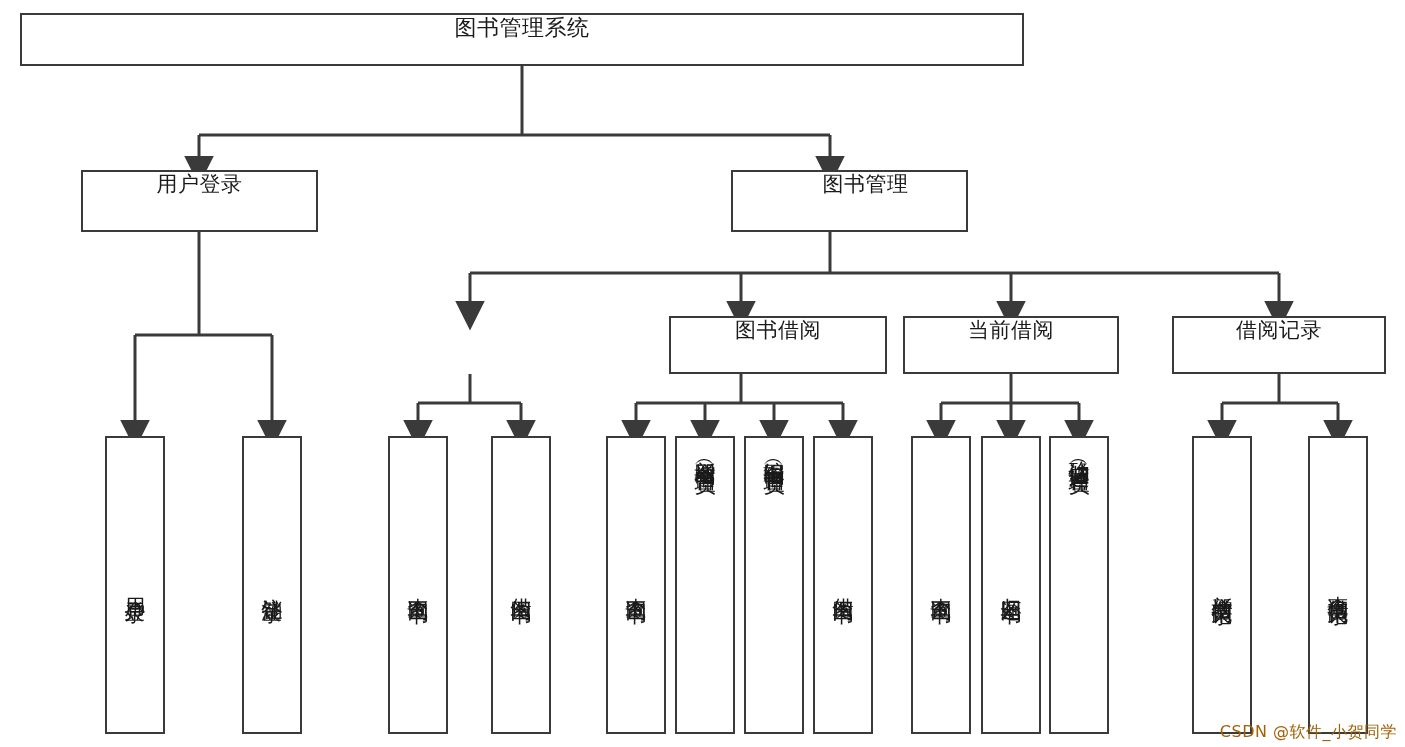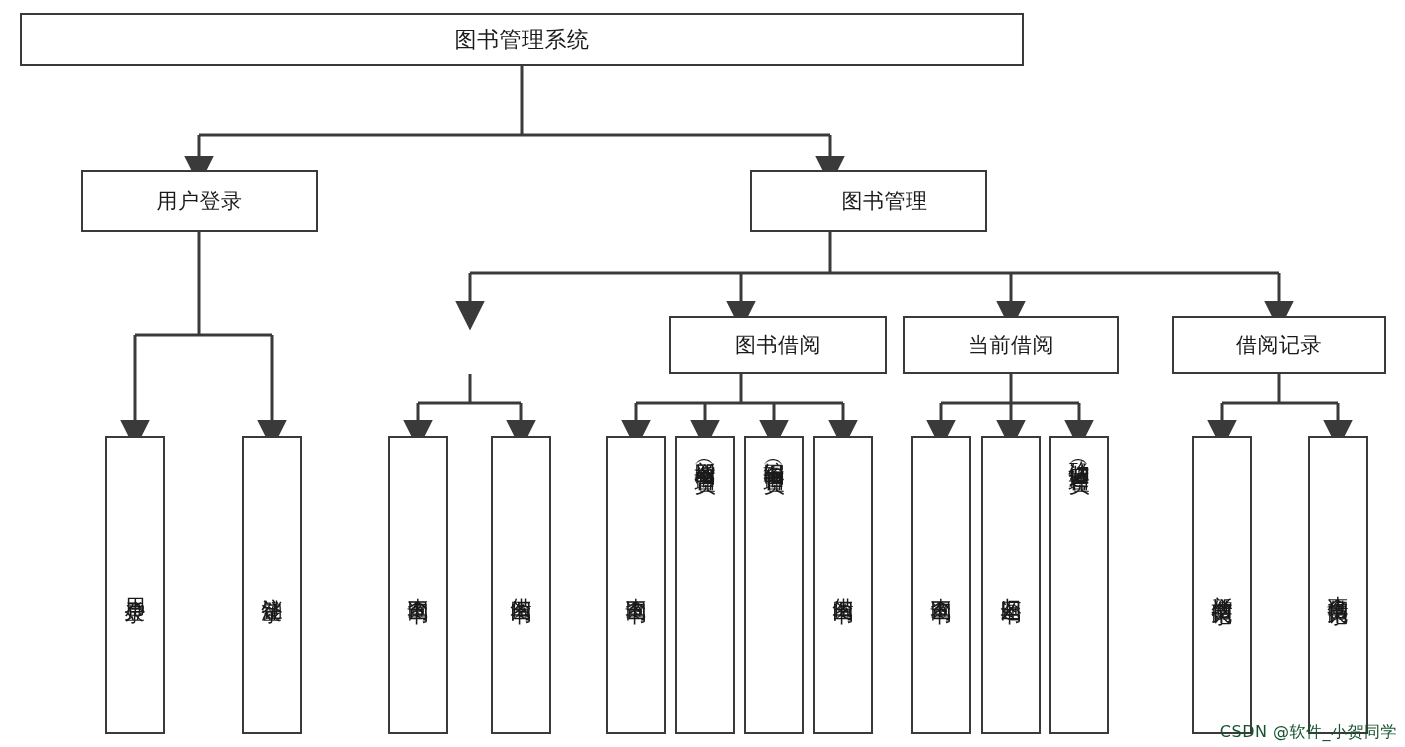--- a/index.html
+++ b/index.html
@@ -25,21 +25,21 @@
     width: 1405px;
     height: 747px;
     pointer-events: none;
   }
   .node {
     position: absolute;
     box-sizing: border-box;
     background: #ffffff;
     border: 2px solid #3a3a3a;
     display: flex;
-    align-items: center;
+    align-items: flex-start;
     justify-content: center;
     color: #1a1a1a;
   }
   .node .label {
     display: block;
     text-align: center;
     line-height: 1.15;
     letter-spacing: 0.5px;
   }
   
@@ -64,21 +64,21 @@
     white-space: nowrap;
   }
   .node.vert.centered {
     align-items: center;
   }
   #watermark {
     position: absolute;
     right: 8px;
     bottom: 4px;
     font-size: 16px;
-    color: #14532d;
+    color: #a16207;
     letter-spacing: 0.5px;
     white-space: nowrap;
   }
 </style>
 </head>
 <body>
 
 <div id="diagram-root">
 
   <svg id="edge-layer" viewBox="0 0 1405 747" width="1405" height="747">
@@ -132,21 +132,21 @@
   </svg>
 
   <div class="node horiz root" style="left:20px; top:13px; width:1004px; height:53px;">
     <span class="label">图书管理系统</span>
   </div>
 
   <div class="node horiz" style="left:81px; top:170px; width:237px; height:62px;">
     <span class="label">用户登录</span>
   </div>
 
-  <div class="node horiz" style="left:750px; top:170px; width:237px; height:62px;padding-left:32px;">
+  <div class="node horiz" style="left:731px; top:170px; width:237px; height:62px;padding-left:32px;">
     <span class="label">图书管理</span>
   </div>
 
 
   <div class="node horiz" style="left:632px; top:316px; width:218px; height:58px;margin-left:37px;">
     <span class="label">图书借阅</span>
   </div>
 
   <div class="node horiz" style="left:1172px; top:316px; width:214px; height:58px;">
     <span class="label">借阅记录</span>

